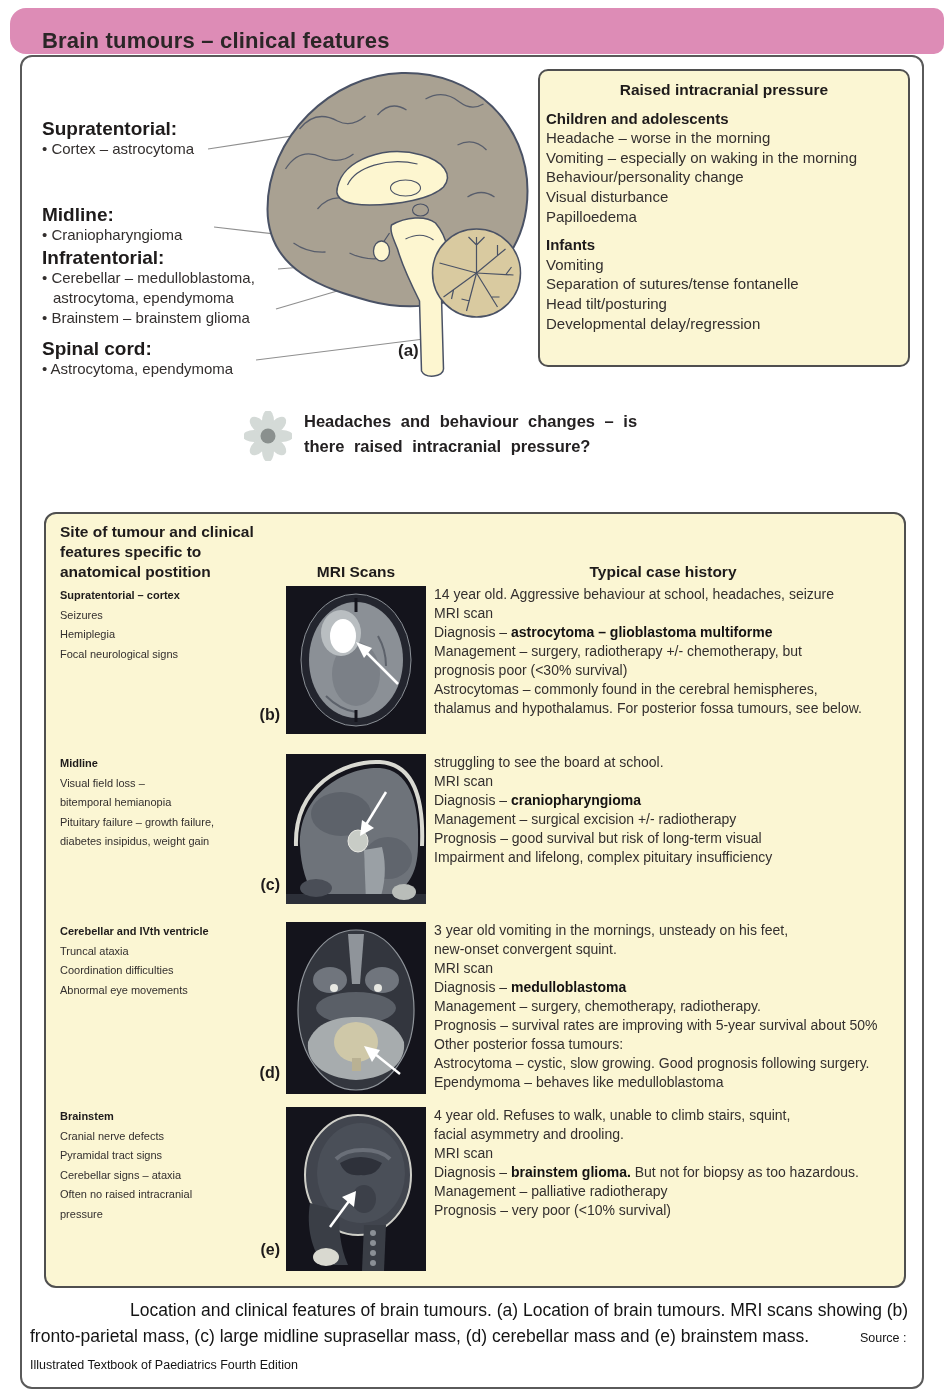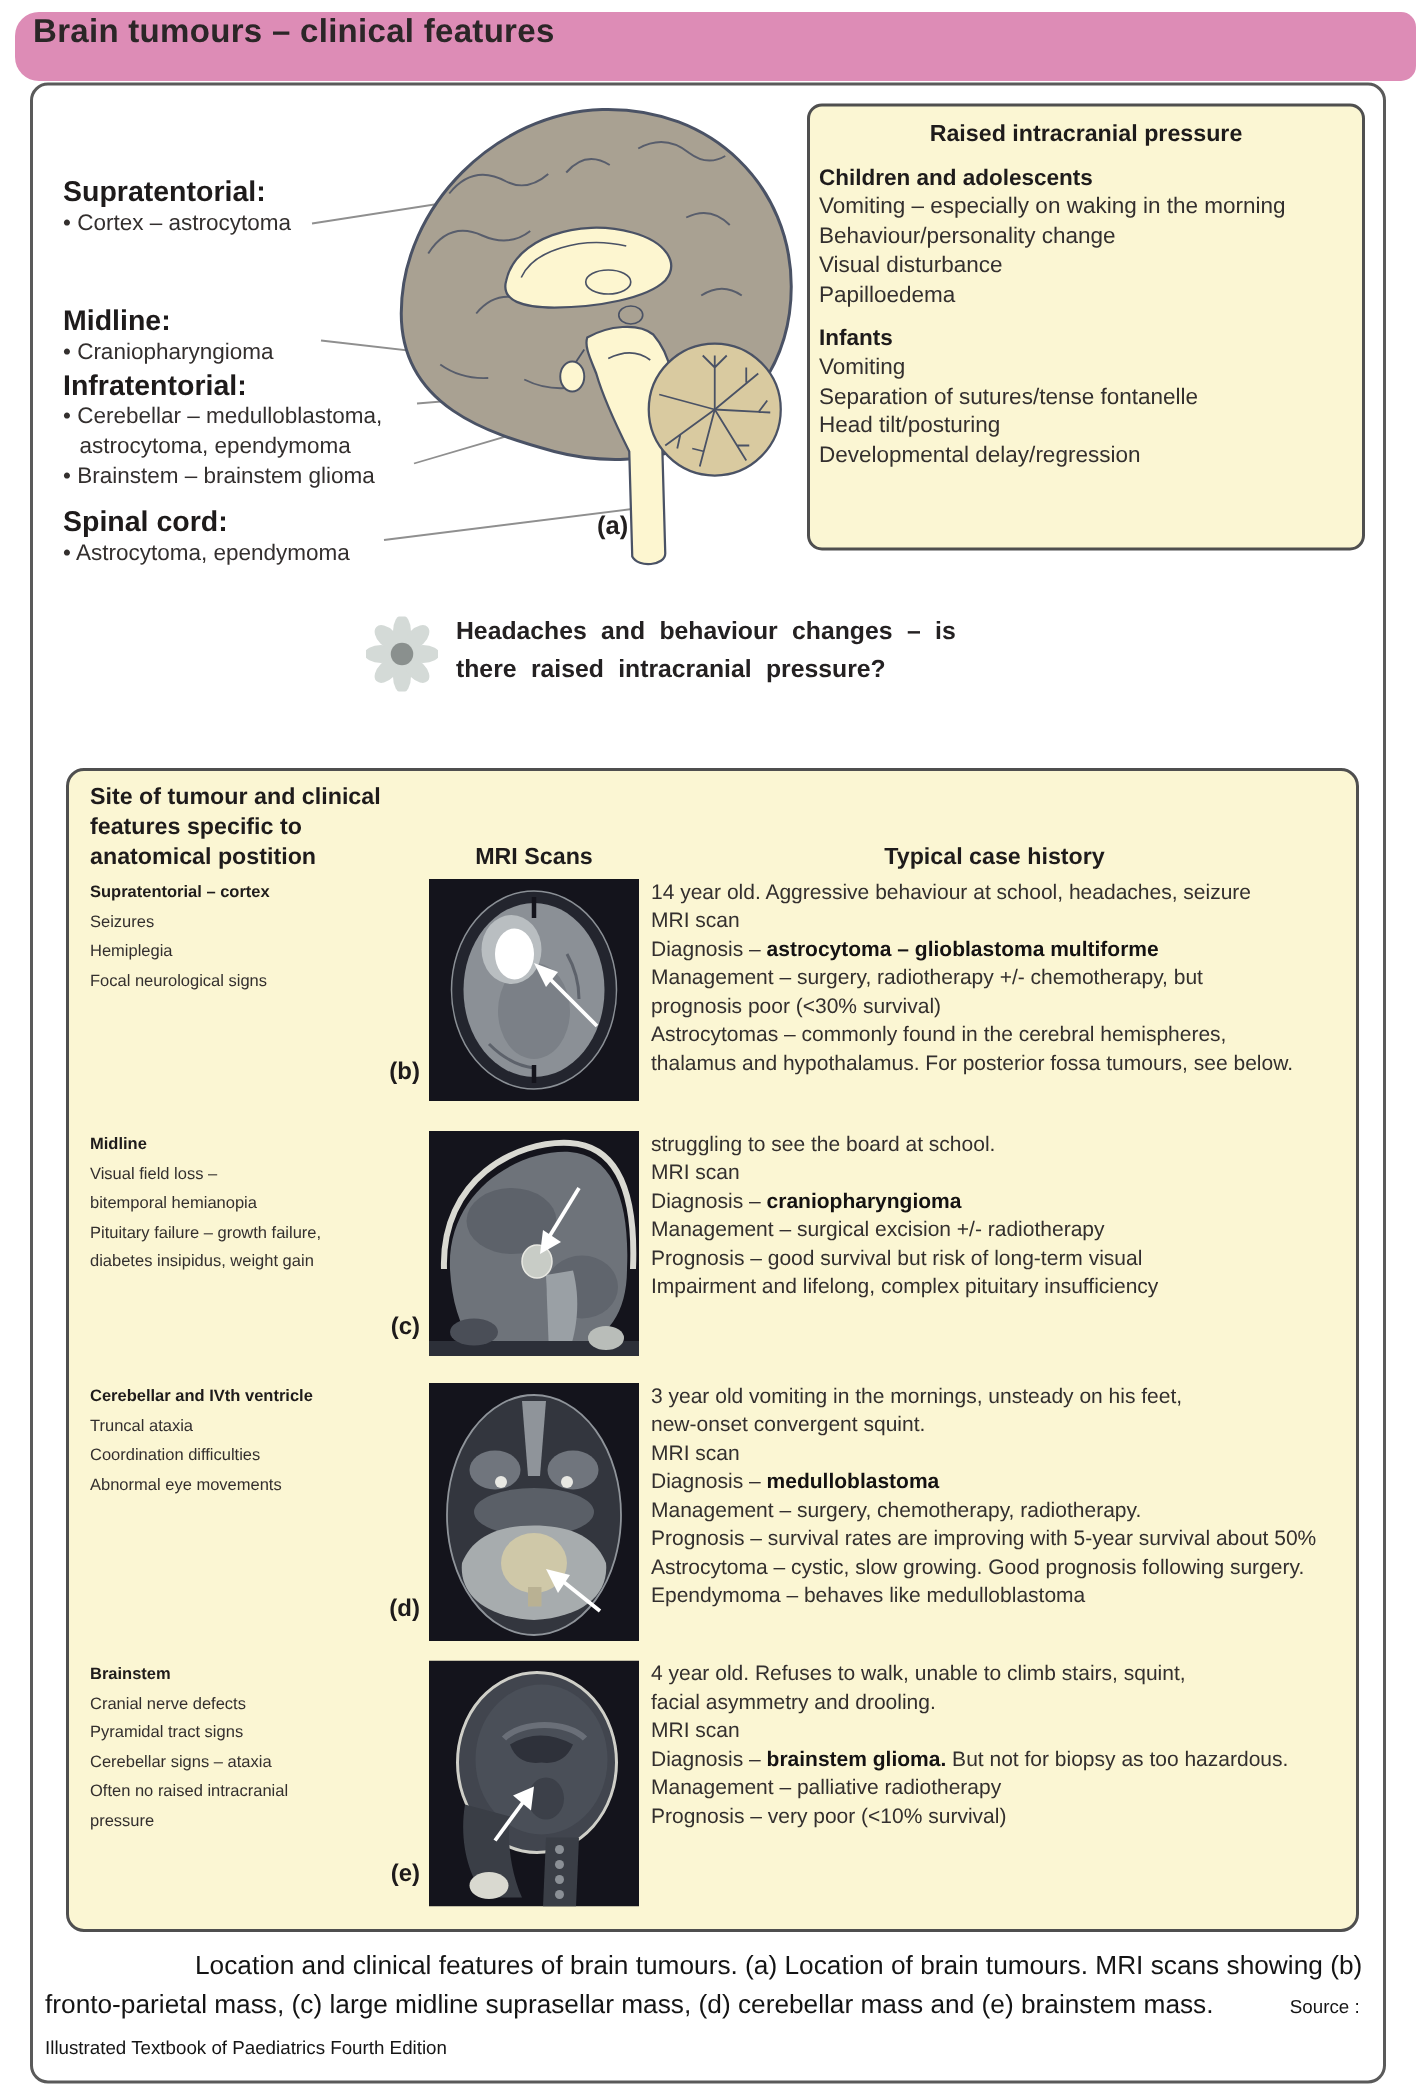--- a/index.html
+++ b/index.html
@@ -4,21 +4,21 @@
 <style>
   html,body{margin:0;padding:0;}
   body{
     width:944px;height:1400px;position:relative;background:#ffffff;
     font-family:"Liberation Sans", sans-serif;color:#332f2e;
   }
   
   .titlebar{
     position:absolute;left:10px;top:8px;right:0;height:46px;
     background:#dd8cb6;border-radius:16px 10px 10px 16px;
-    display:flex;align-items:flex-start;padding-left:12px;box-sizing:border-box;
+    display:flex;align-items:flex-end;padding-left:32px;box-sizing:border-box;
   }
   .titlebar span{font-size:22px;font-weight:bold;color:#2b2627;letter-spacing:.2px;}
   
   .board{
     position:absolute;left:20px;top:55px;width:904px;height:1334px;
     border:2px solid #5a5a5a;border-radius:12px;background:#fff;box-sizing:border-box;
   }
   .connectors{position:absolute;left:0;top:0;width:904px;height:335px;}
   .brain{position:absolute;left:205px;top:0px;width:315px;height:330px;}
   .panel-a{position:absolute;left:376px;top:284px;font-weight:bold;font-size:17px;color:#221f1f;}
@@ -140,20 +140,21 @@
     <div class="lhead">Spinal cord:</div>
     <div>
         <div class="ln">• Astrocytoma, ependymoma</div>
       </div>
   </div>
 
   <div class="icpbox">
     <div class="icp-title">Raised intracranial pressure</div>
     <div class="icp-head" style="margin-top:0">Children and adolescents</div>
     <div>
+        <div class="ln">Headache – worse in the morning</div>
         <div class="ln">Vomiting – especially on waking in the morning</div>
         <div class="ln">Behaviour/personality change</div>
         <div class="ln">Visual disturbance</div>
         <div class="ln">Papilloedema</div>
       </div>
     <div class="icp-head">Infants</div>
     <div>
         <div class="ln">Vomiting</div>
         <div class="ln">Separation of sutures/tense fontanelle</div>
         <div class="ln">Head tilt/posturing</div>
@@ -286,20 +287,21 @@
           <polygon points="78,124 94,128 86,140" fill="#ffffff"></polygon>
         </g>
       </svg>
       <div class="case">
           <div class="ln">3 year old vomiting in the mornings, unsteady on his feet,</div>
           <div class="ln">new-onset convergent squint.</div>
           <div class="ln">MRI scan</div>
           <div class="ln">Diagnosis – <b>medulloblastoma</b></div>
           <div class="ln">Management – surgery, chemotherapy, radiotherapy.</div>
           <div class="ln">Prognosis – survival rates are improving with 5-year survival about 50%</div>
+          <div class="ln">Other posterior fossa tumours:</div>
           <div class="ln">Astrocytoma – cystic, slow growing. Good prognosis following surgery.</div>
           <div class="ln">Ependymoma – behaves like medulloblastoma</div>
         </div>
     </div>
 
     <div class="trow re">
       <div class="site">
         <div class="site-head">Brainstem</div>
         <div>
             <div class="ln">Cranial nerve defects</div>

